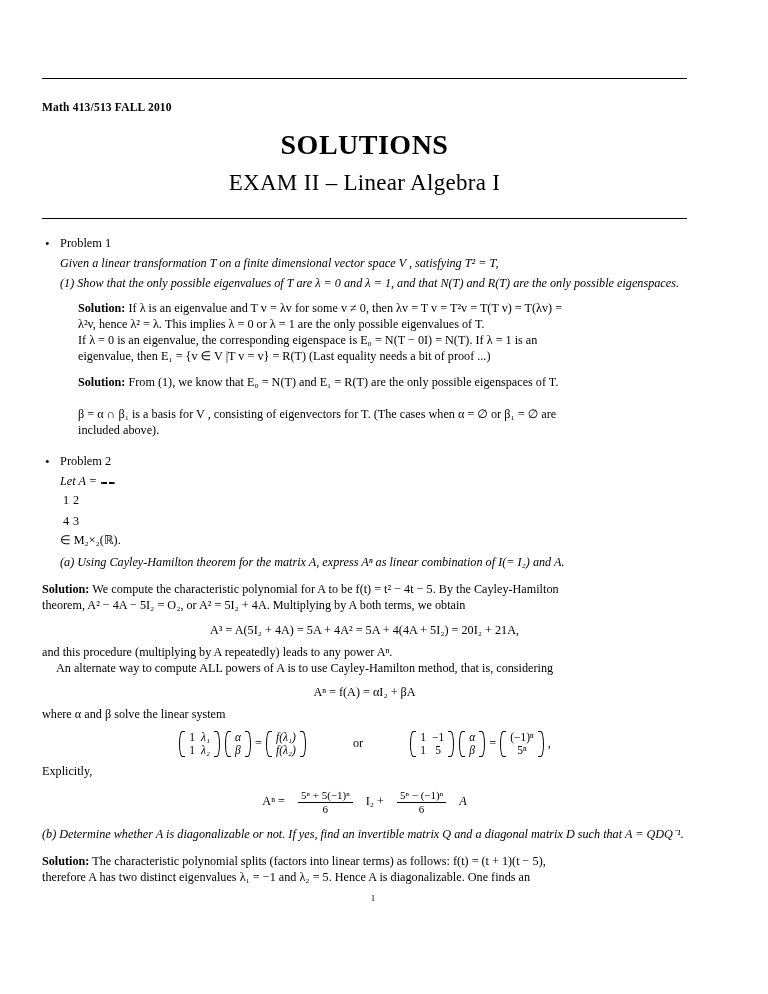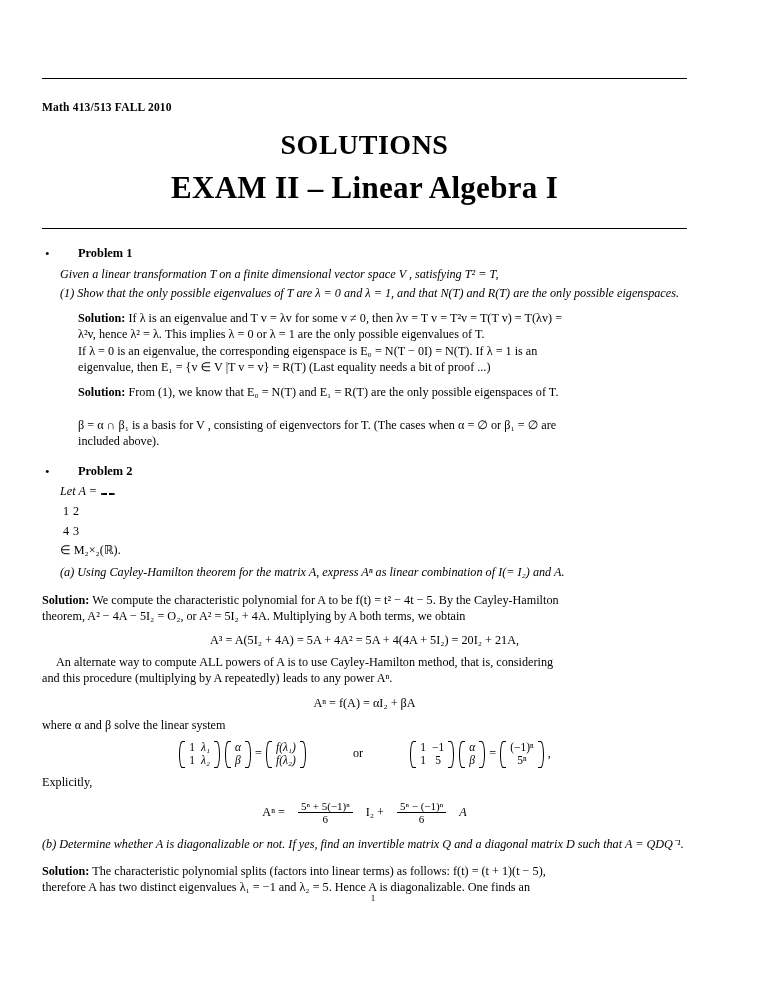--- a/index.html
+++ b/index.html
@@ -42,22 +42,22 @@
     text-align: center;
     margin-top: 14px;
   }
   .title-main {
     font-size: 28px;
     font-weight: bold;
     letter-spacing: 0.5px;
     line-height: 1.25;
   }
   .title-sub {
-    font-size: 31px;
-    font-weight: bold;
+    font-size: 23px;
+    font-weight: normal;
     letter-spacing: 0.3px;
     line-height: 1.3;
     margin-top: 6px;
   }
   .rule2 {
     margin-top: 20px;
   }
   .body {
     font-size: 12.2px;
     line-height: 1.33;
@@ -69,23 +69,22 @@
     margin-top: 12px;
   }
   .bullet-item:before {
     content: "\2022";
     position: absolute;
     left: 3px;
     top: 0;
     font-size: 13px;
   }
   .prob-title {
-    font-weight: bold;
+    font-weight: normal;
     font-size: 12.4px;
-    margin-left: 18px;
   }
   .it { font-style: italic; }
   .bd { font-weight: bold; }
   p { margin: 4px 0 0 0; }
   .indent-sub {
     padding-left: 14px;
     text-indent: -14px;
     margin-top: 3px;
   }
   .soln {
@@ -218,22 +217,22 @@
       </div>
 
       <div class="soln" style="margin-top:11px;">
         <span class="bd">Solution:</span>
         <span>We compute the characteristic polynomial for A to be f(t) = t² − 4t − 5. By the Cayley-Hamilton</span><br>
         <span>theorem, A² − 4A − 5I₂ = O₂, or A² = 5I₂ + 4A. Multiplying by A both terms, we obtain</span>
       </div>
 
       <div class="display">A³ = A(5I₂ + 4A) = 5A + 4A² = 5A + 4(4A + 5I₂) = 20I₂ + 21A,</div>
 
+      <div>and this procedure (multiplying by A repeatedly) leads to any power Aⁿ.</div>
       <div style="text-indent:14px;">An alternate way to compute ALL powers of A is to use Cayley-Hamilton method, that is, considering</div>
-      <div>and this procedure (multiplying by A repeatedly) leads to any power Aⁿ.</div>
 
       <div class="display">Aⁿ = f(A) = αI₂ + βA</div>
 
       <div>where α and β solve the linear system</div>
 
       <div class="display">
         <span class="mat">
           <table>
             <tbody>
                 <tr>

